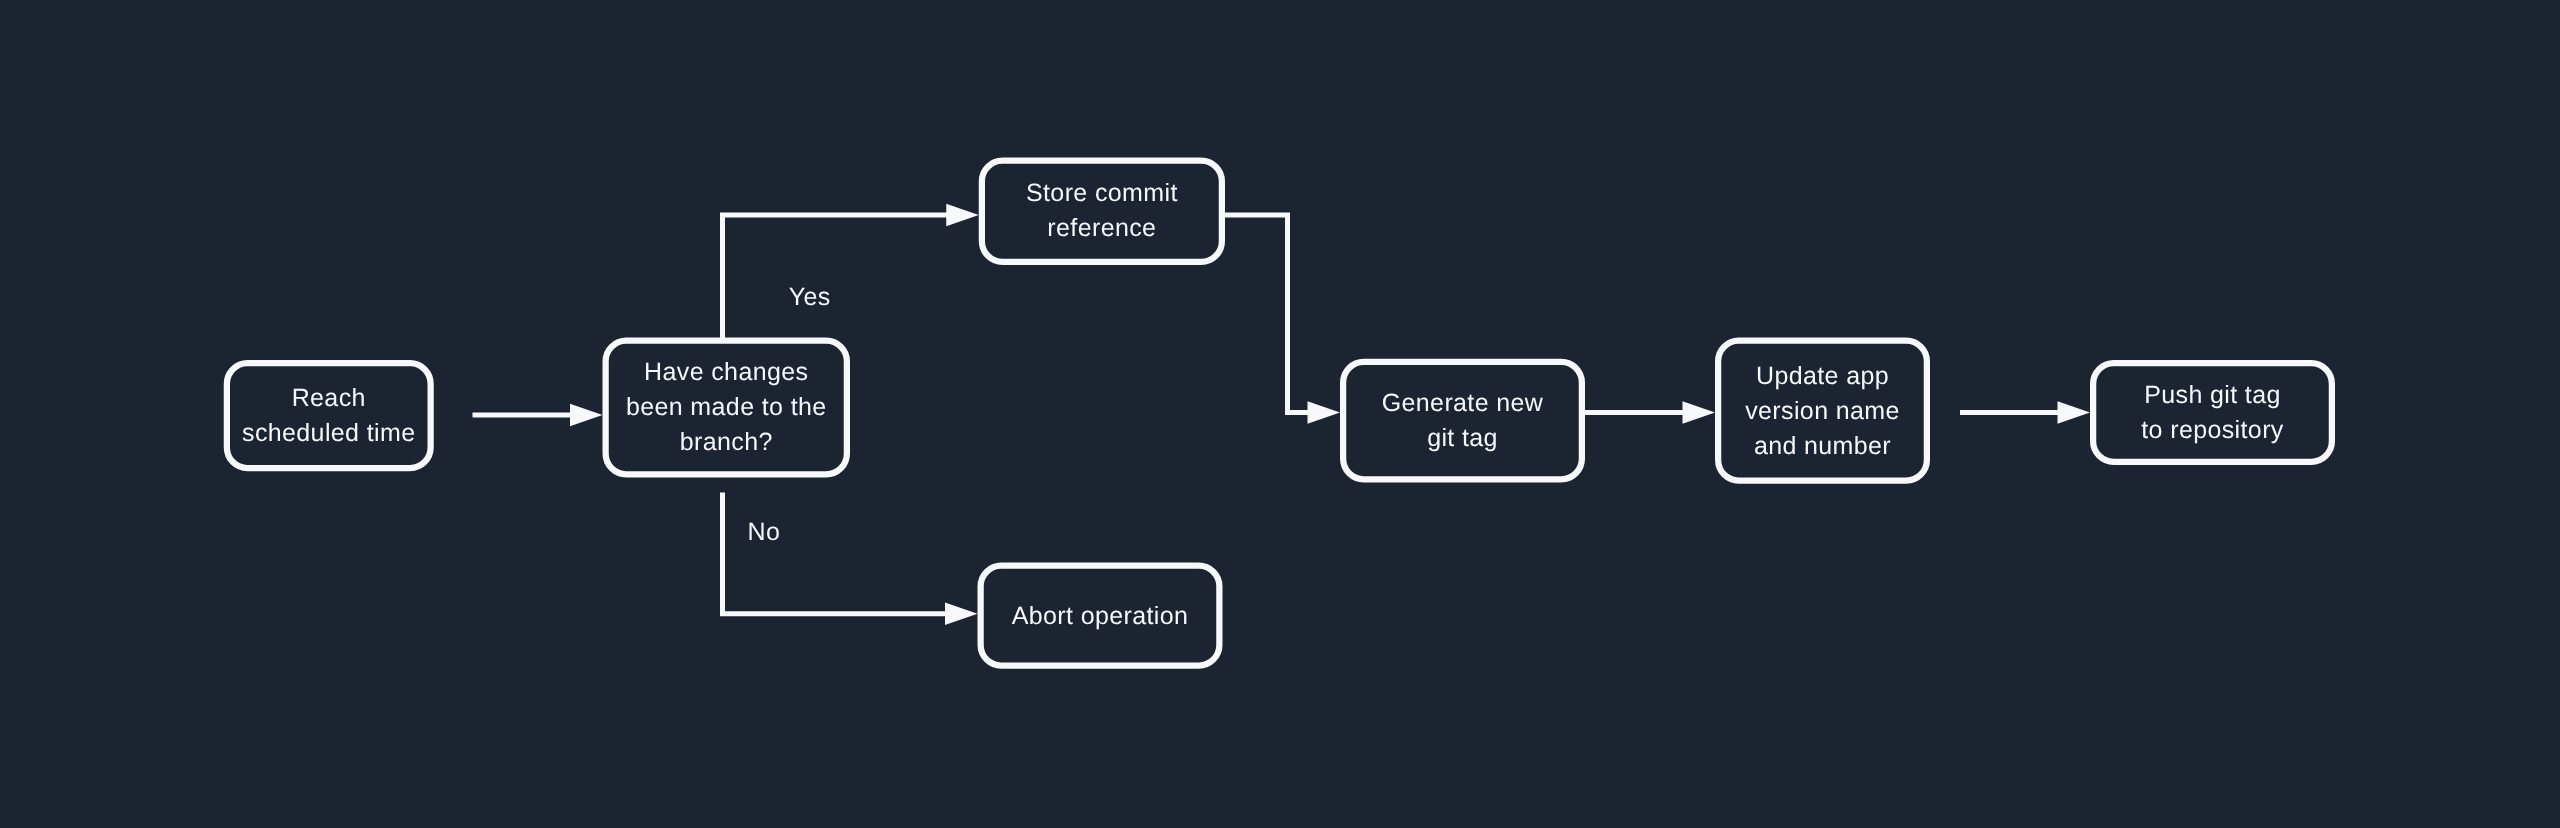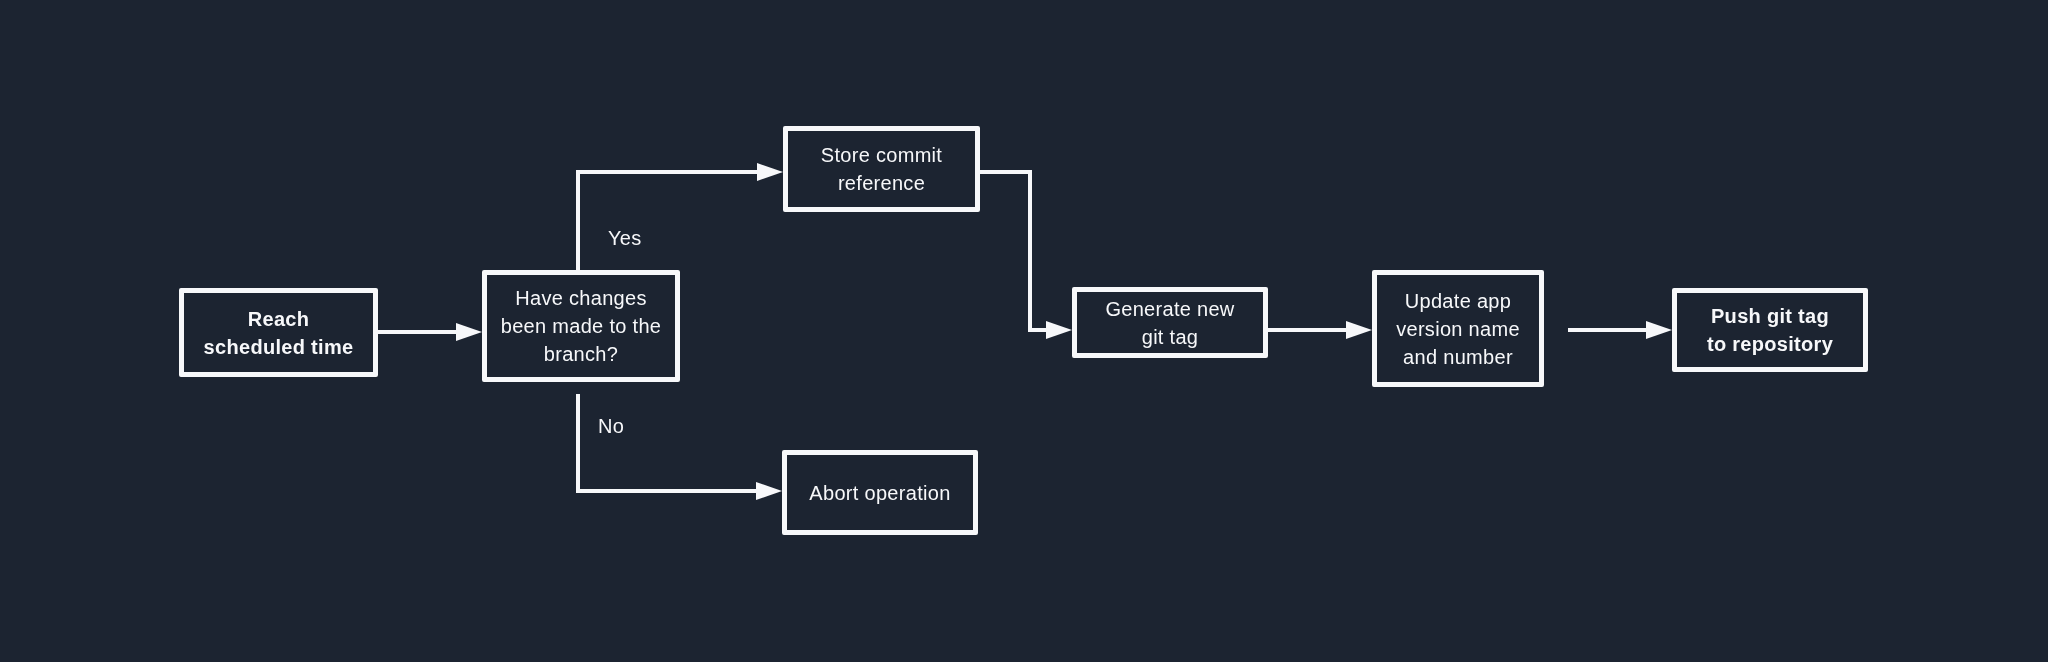--- a/index.html
+++ b/index.html
@@ -23,21 +23,21 @@
   }
   .edges-layer {
     position: absolute;
     left: 0;
     top: 0;
   }
   .node {
     position: absolute;
     box-sizing: border-box;
     border: 5px solid var(--stroke);
-    border-radius: 2px;
+    border-radius: 19px;
     background: var(--node-fill);
     display: flex;
     align-items: center;
     justify-content: center;
   }
   .node-label {
     color: var(--text);
     font-size: 20px;
     line-height: 28px;
     letter-spacing: 0.3px;
@@ -69,52 +69,52 @@
     <g fill="#f7f8fa" stroke="none">
       <polygon points="482,332 456,323 456,341"></polygon>
       <polygon points="783,172 757,163 757,181"></polygon>
       <polygon points="782,491 756,482 756,500"></polygon>
       <polygon points="1072,330 1046,321 1046,339"></polygon>
       <polygon points="1372,330 1346,321 1346,339"></polygon>
       <polygon points="1672,330 1646,321 1646,339"></polygon>
     </g>
   </svg>
 
-  <div class="node" style="left:179px; top:288px; width:199px; height:89px;font-weight:bold;">
+  <div class="node" style="left:179px; top:288px; width:168px; height:89px;">
     <span class="node-label">Reach
 scheduled time</span>
   </div>
 
   <div class="node" style="left:482px; top:270px; width:198px; height:112px;">
     <span class="node-label">Have changes
 been made to the
 branch?</span>
   </div>
 
   <div class="node" style="left:783px; top:126px; width:197px; height:86px;">
     <span class="node-label">Store commit
 reference</span>
   </div>
 
   <div class="node" style="left:782px; top:450px; width:196px; height:85px;">
     <span class="node-label">Abort operation</span>
   </div>
 
-  <div class="node" style="left:1072px; top:287px; width:196px; height:71px;">
+  <div class="node" style="left:1072px; top:287px; width:196px; height:99px;">
     <span class="node-label">Generate new
 git tag</span>
   </div>
 
   <div class="node" style="left:1372px; top:270px; width:172px; height:117px;">
     <span class="node-label">Update app
 version name
 and number</span>
   </div>
 
-  <div class="node" style="left:1672px; top:288px; width:196px; height:84px;font-weight:bold;">
+  <div class="node" style="left:1672px; top:288px; width:196px; height:84px;">
     <span class="node-label">Push git tag
 to repository</span>
   </div>
 
-  <div class="edge-label" style="left:608px; top:226px;text-align:right;">Yes</div>
+  <div class="edge-label" style="left:631px; top:226px;text-align:right;">Yes</div>
   <div class="edge-label" style="left:598px; top:414px;">No</div>
 
 </div>
 
 </body></html>

